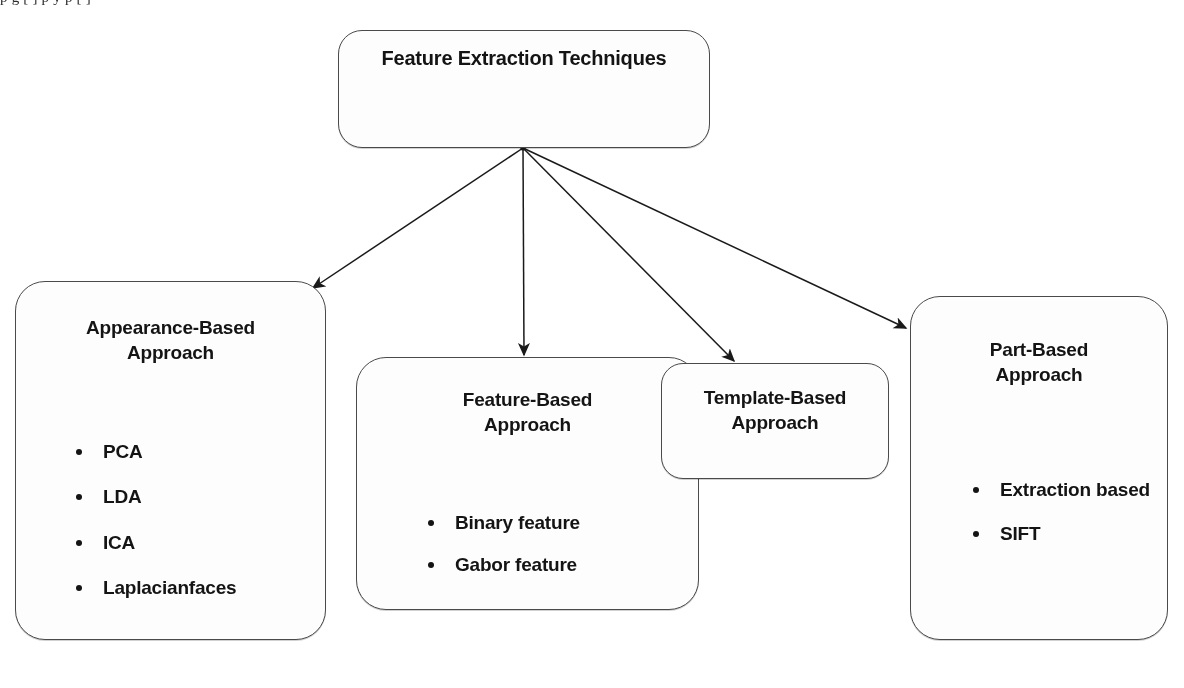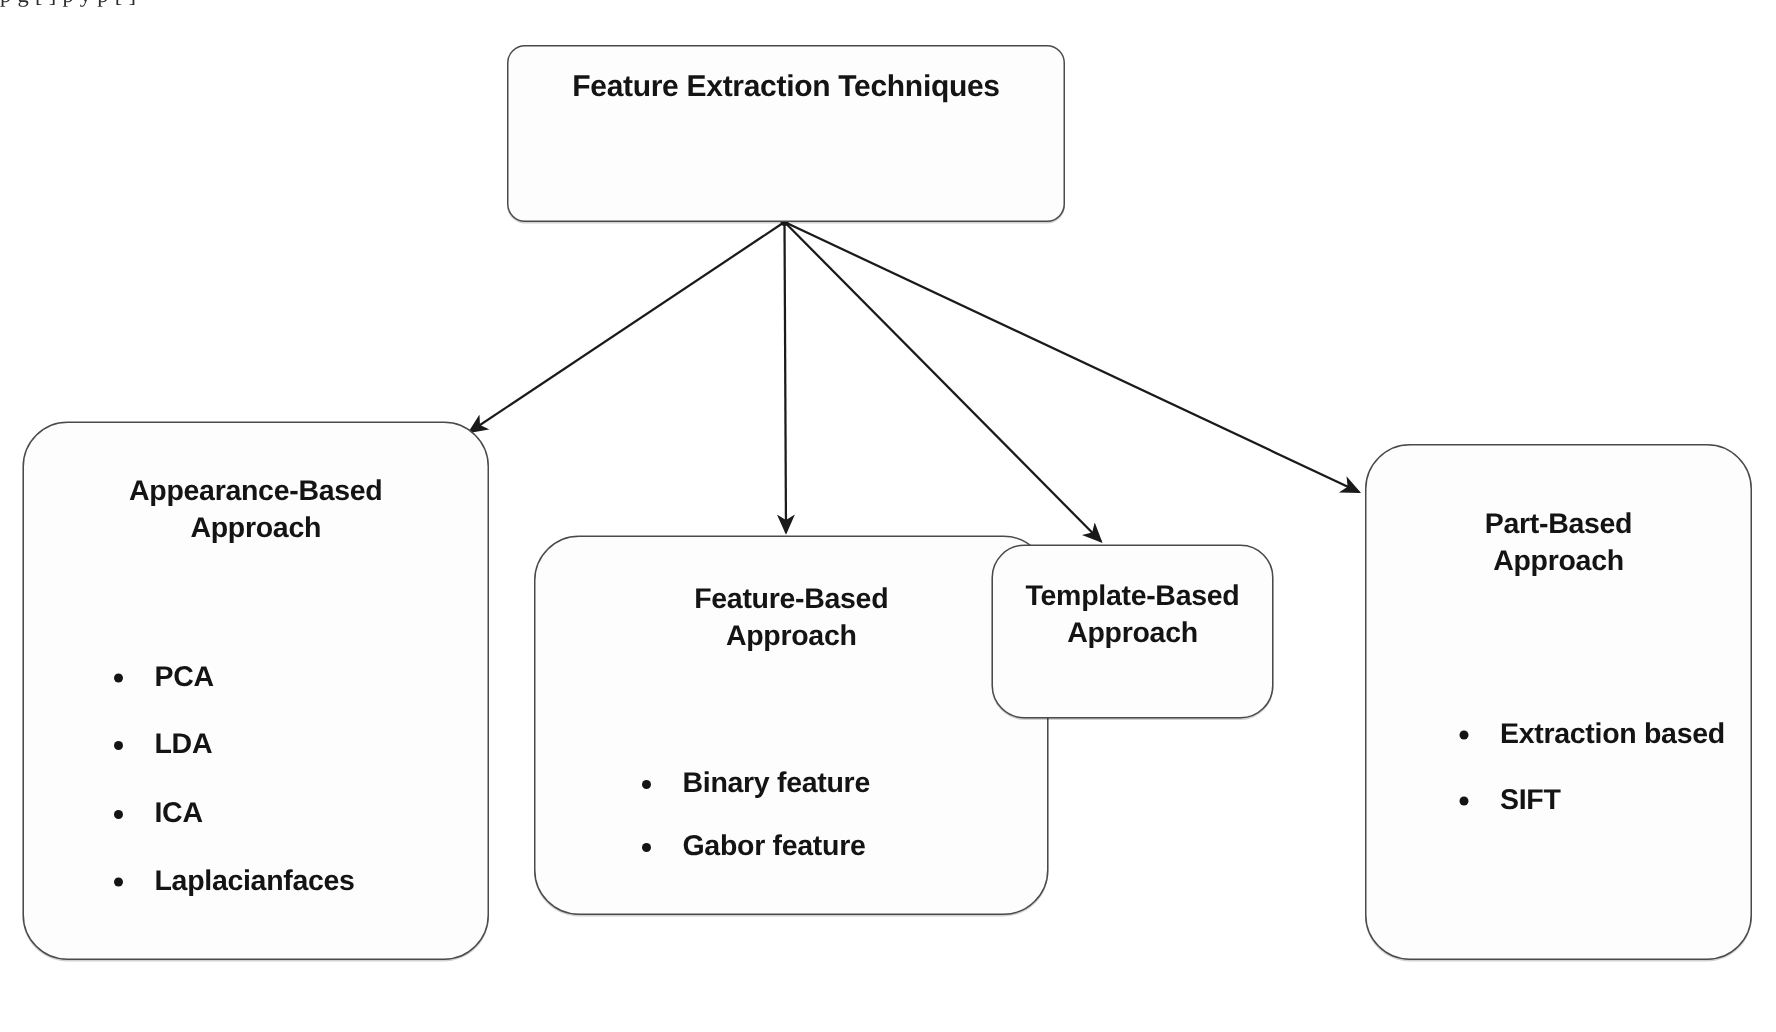--- a/index.html
+++ b/index.html
@@ -47,30 +47,30 @@
     position: absolute;
     left: 0;
     right: 0;
     text-align: center;
     font-weight: bold;
     color: #141414;
     letter-spacing: -0.2px;
     line-height: 1.32;
   }
 
-  #node-root            { left: 338px; top: 30px;  width: 372px; height: 118px; border-radius: 12px; }
+  #node-root            { left: 338px; top: 30px;  width: 372px; height: 118px; border-radius: 24px; }
   #node-root .node-title{ top: 14px; font-size: 20px; }
 
   #node-appearance      { left: 15px;  top: 281px; width: 311px; height: 359px; }
   #node-appearance .node-title { top: 33px; font-size: 19px; }
 
   #node-feature         { left: 356px; top: 357px; width: 343px; height: 253px; }
   #node-feature .node-title { top: 29px; font-size: 19px; }
 
-  #node-template        { left: 661px; top: 363px; width: 188px; height: 116px; border-radius: 22px; }
+  #node-template        { left: 661px; top: 363px; width: 228px; height: 116px; border-radius: 22px; }
   #node-template .node-title { top: 21px; font-size: 19px; }
 
   #node-part            { left: 910px; top: 296px; width: 258px; height: 344px; }
   #node-part .node-title { top: 40px; font-size: 19px; }
 
   
   .bullets {
     position: absolute;
     margin: 0;
     padding: 0;

